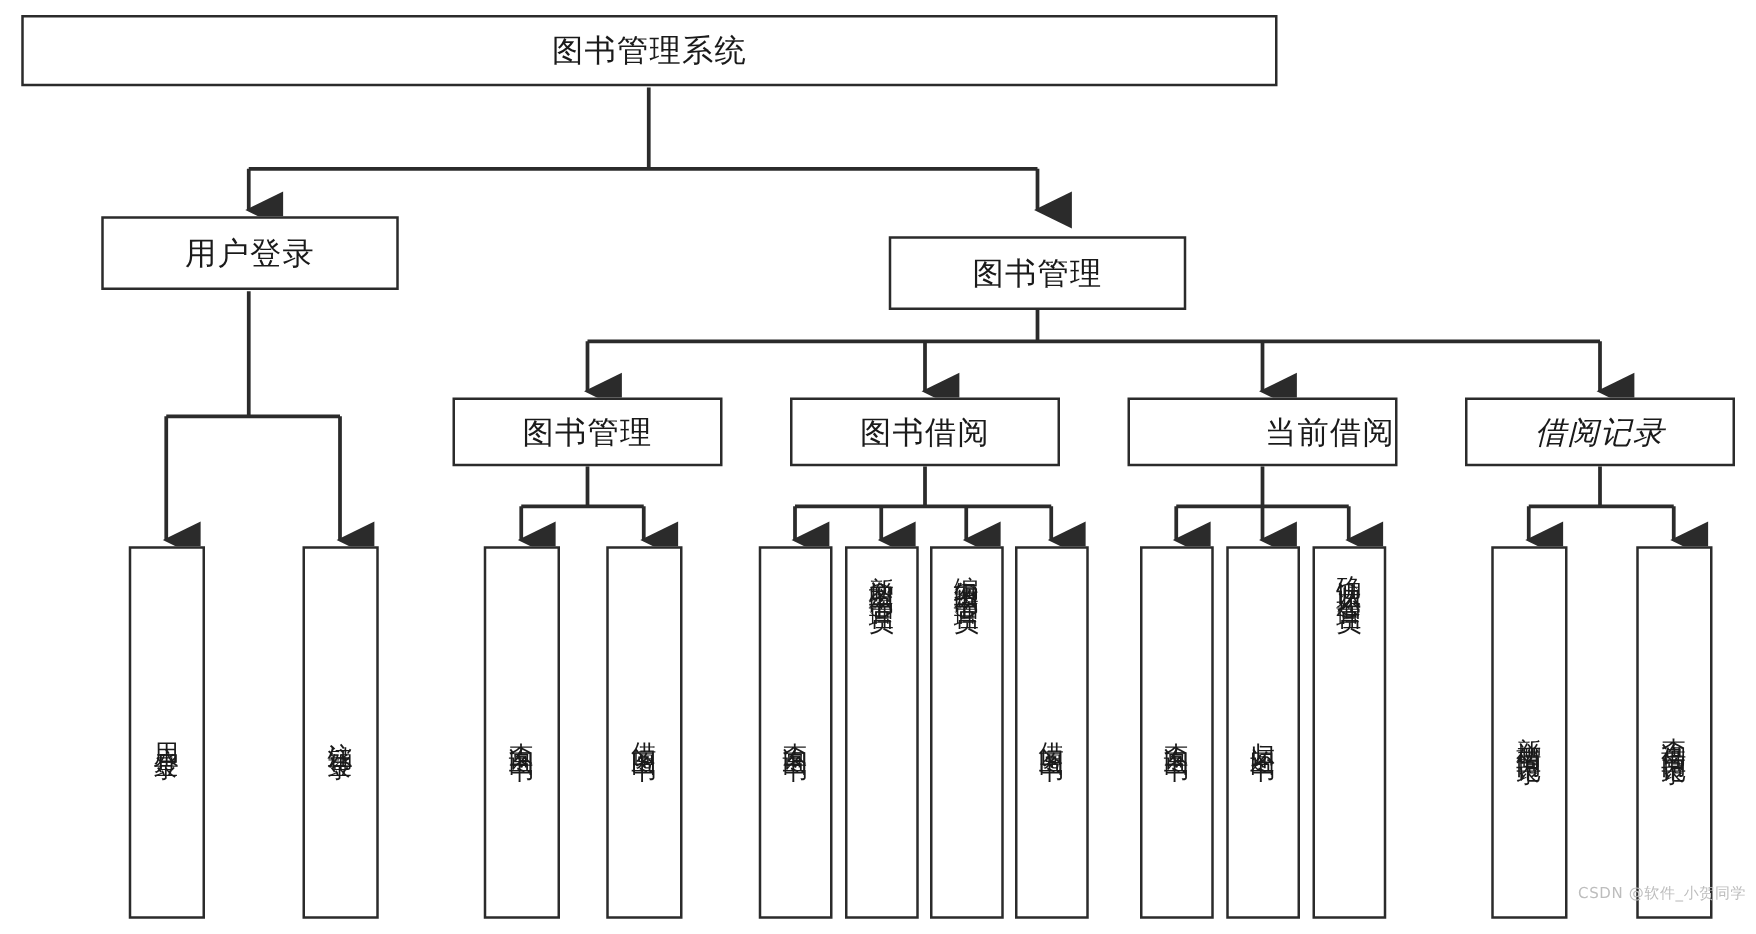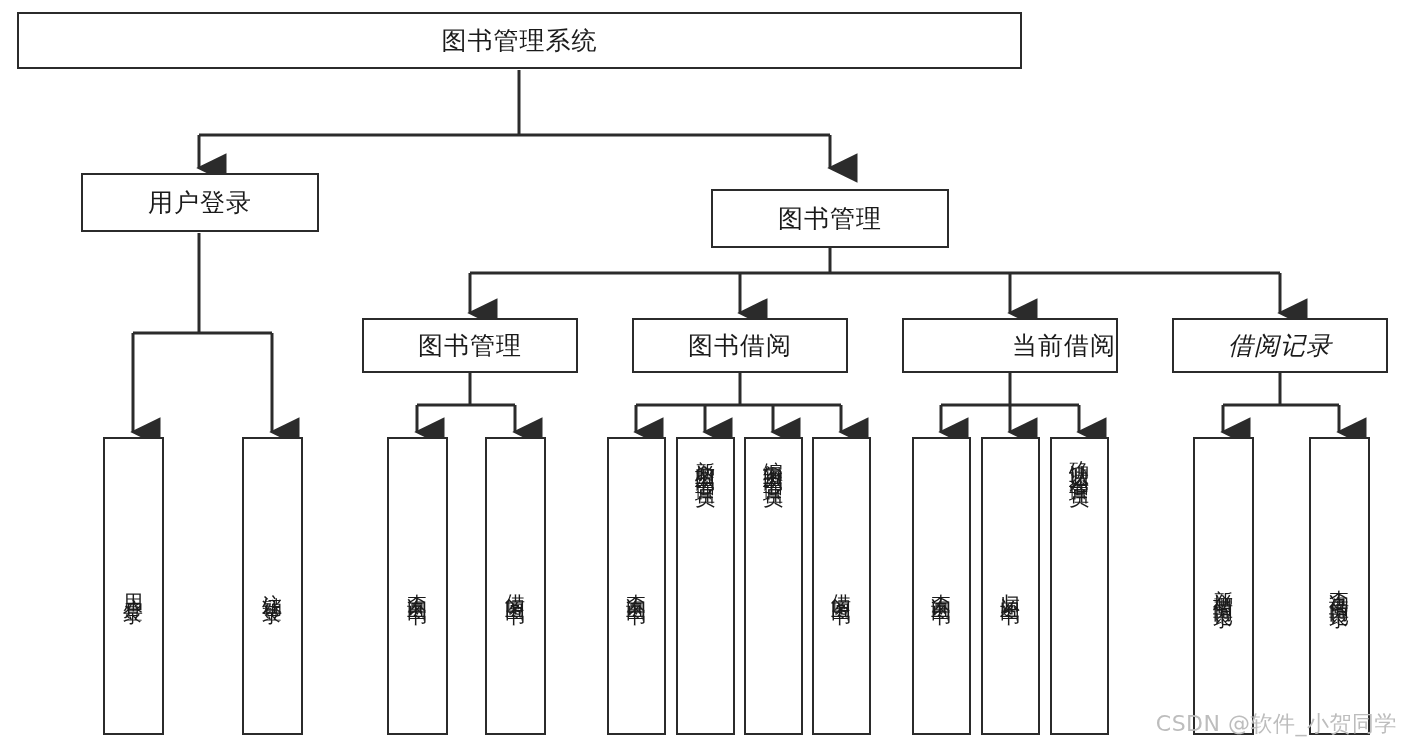--- a/index.html
+++ b/index.html
@@ -57,22 +57,22 @@
     white-space: nowrap;
     color: #1a1a1a;
   }
   .node-v.centered {
     align-items: center;
     padding-top: 0;
   }
   .watermark {
     position: absolute;
     right: 8px;
-    bottom: 8px;
-    font-size: 22px;
+    bottom: 24px;
+    font-size: 12px;
     color: #bdbdbd;
     letter-spacing: 0.5px;
     white-space: nowrap;
     user-select: none;
   }
 </style>
 </head>
 <body>
 
 <div id="diagram-root">

